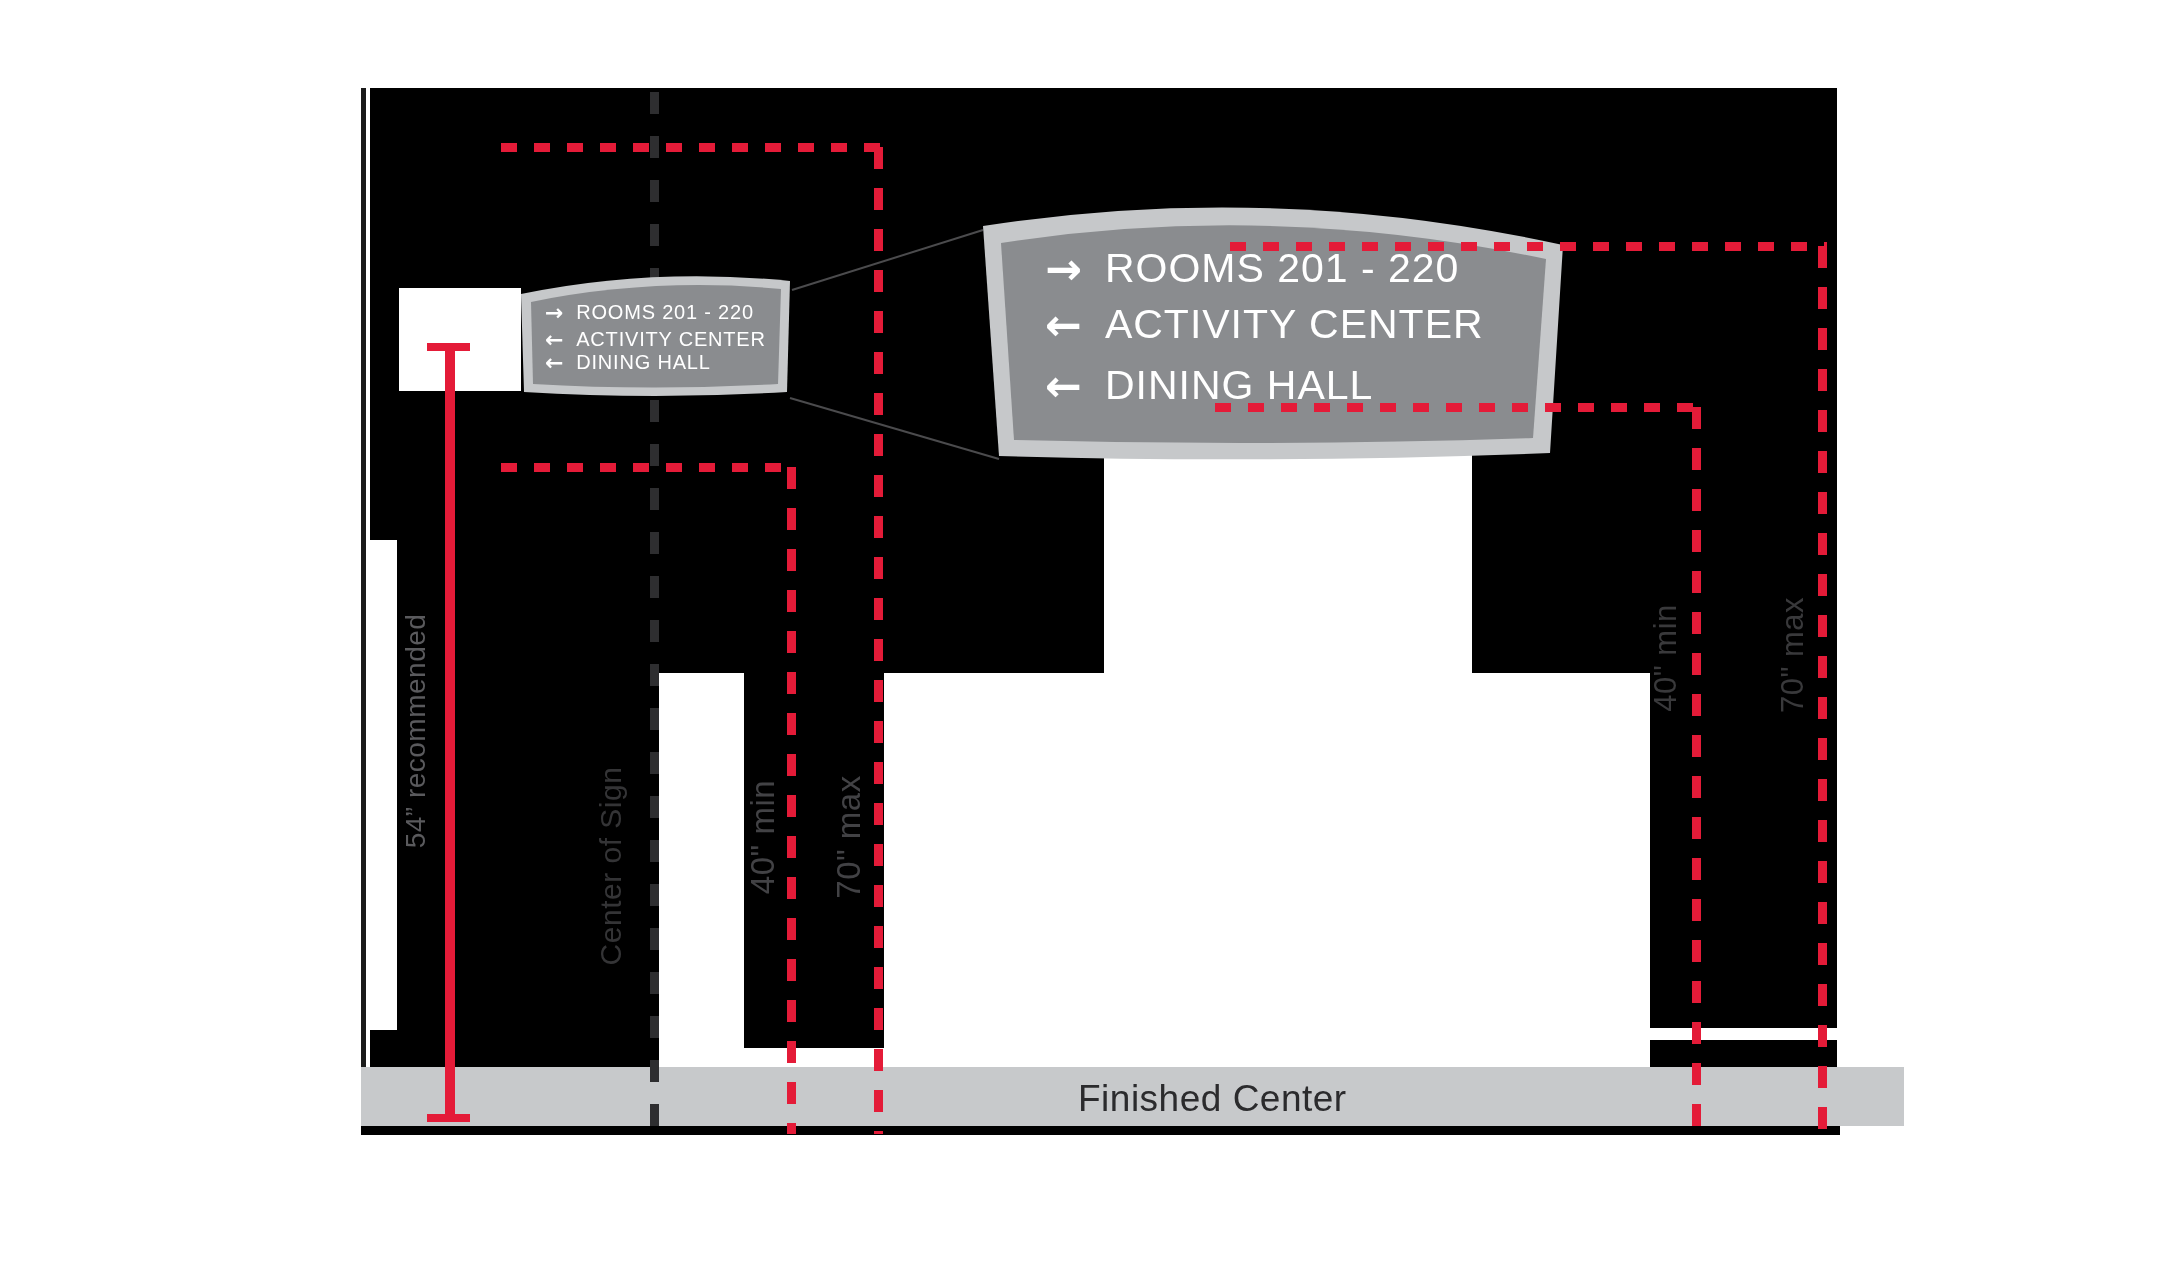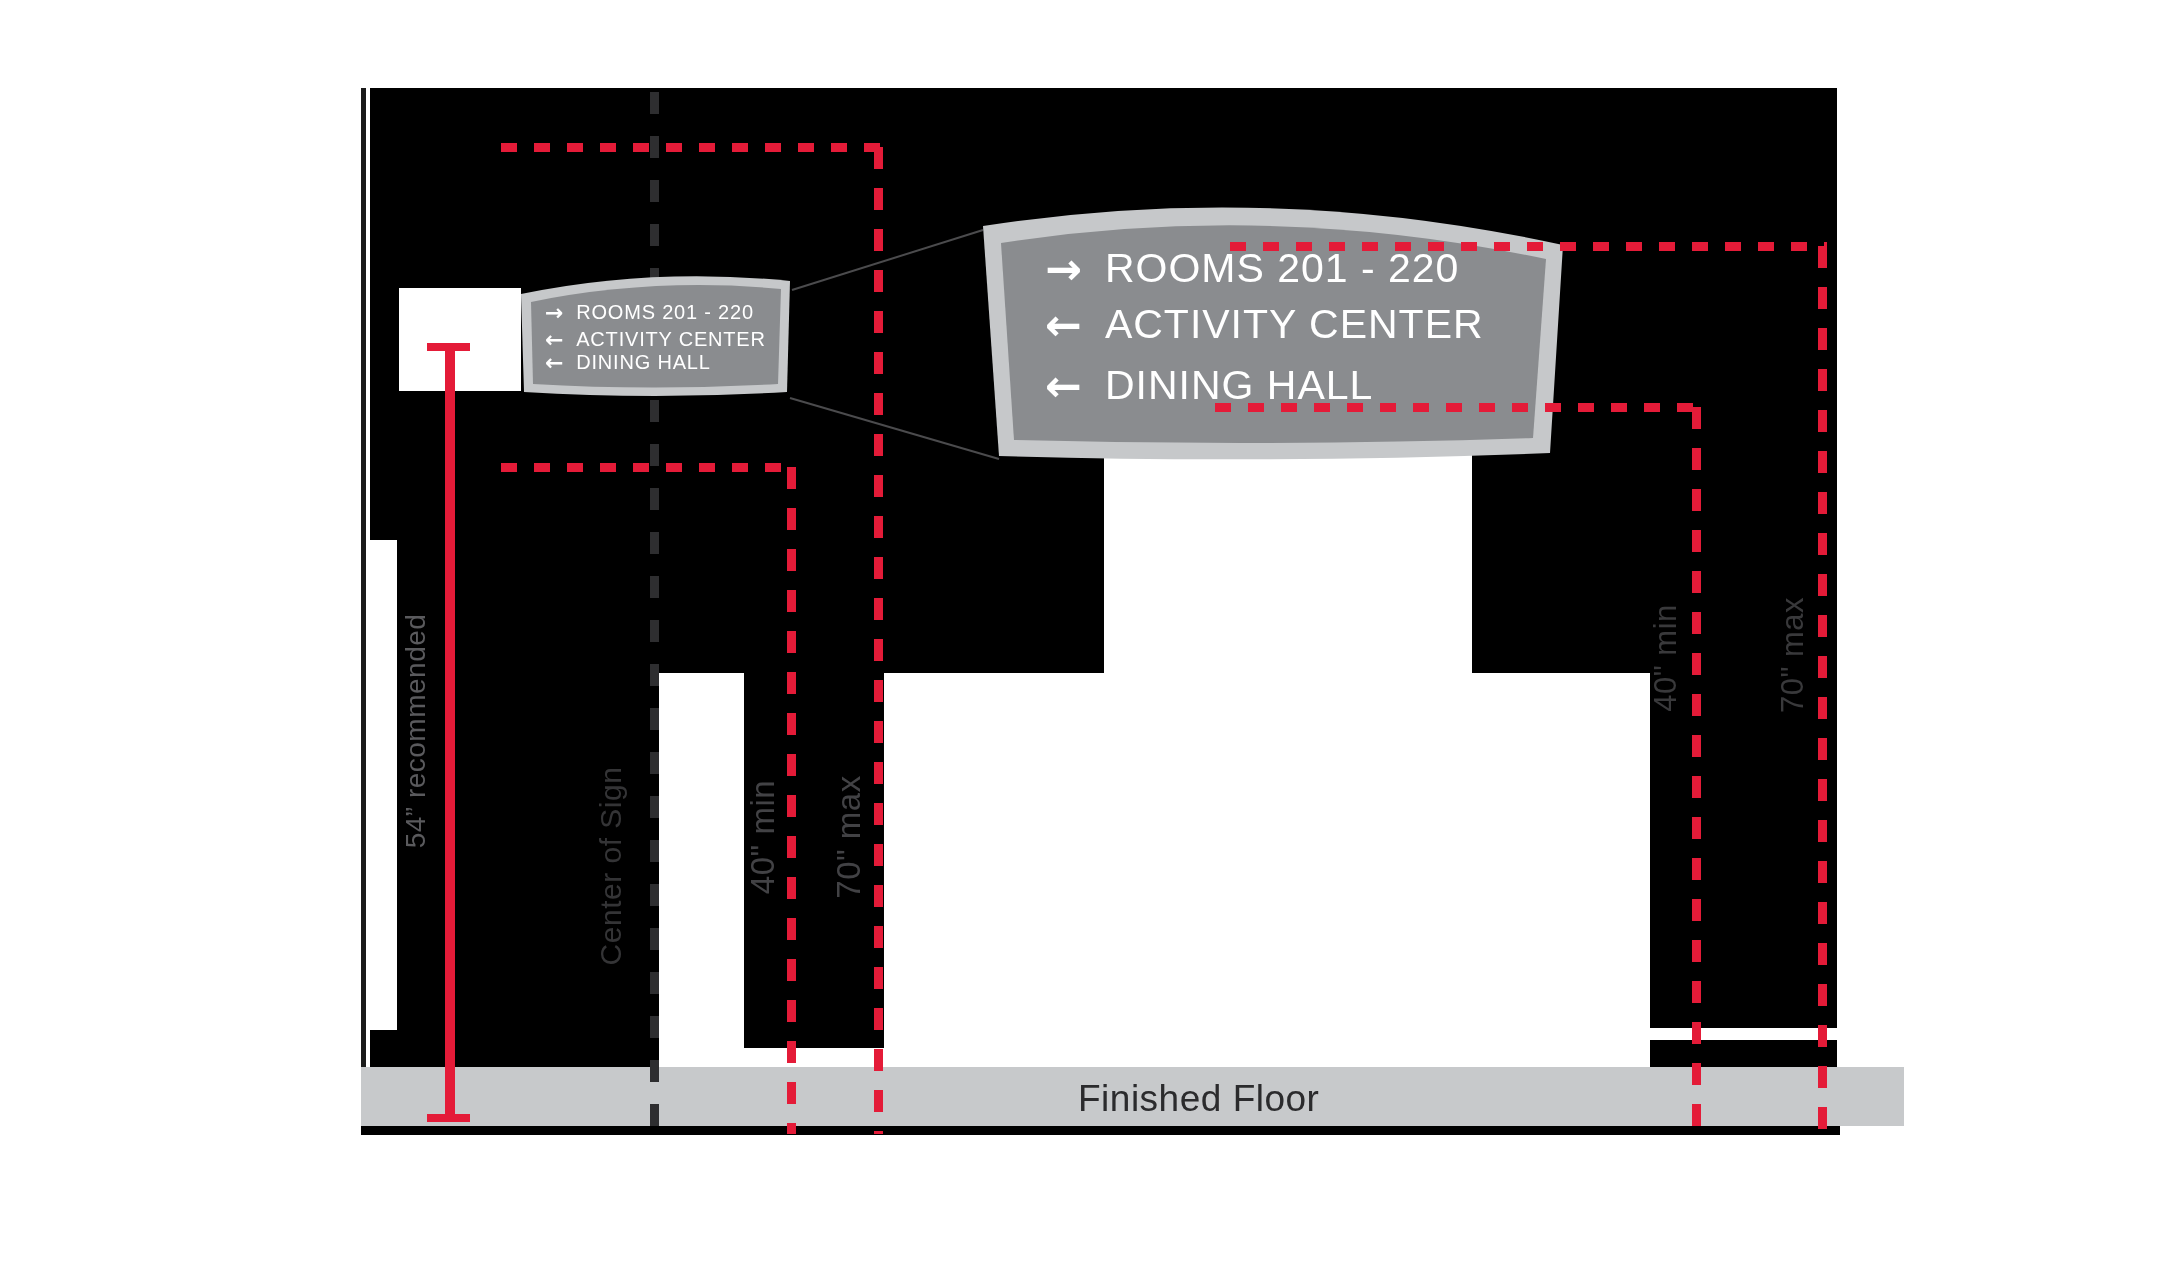--- a/index.html
+++ b/index.html
@@ -110,15 +110,15 @@
   <div class="abs solid-red" style="left:445px;top:351px;width:10px;height:763px;"></div>
   <div class="abs solid-red" style="left:427px;top:1114px;width:43px;height:8px;"></div>
 
   <div class="abs rlabel lbl-54" style="left:416px;top:731px;">54” recommended</div>
   <div class="abs rlabel lbl-center" style="left:611px;top:866px;">Center of Sign</div>
   <div class="abs rlabel lbl-minmax-l" style="left:763px;top:837px;">40" min</div>
   <div class="abs rlabel lbl-minmax-l" style="left:849px;top:837px;">70" max</div>
   <div class="abs rlabel lbl-minmax-r" style="left:1666px;top:658px;">40" min</div>
   <div class="abs rlabel lbl-minmax-r" style="left:1793px;top:655px;">70" max</div>
 
-  <div class="abs floor-label" style="left:1078px;top:1078px;">Finished Floor</div>
+  <div class="abs floor-label" style="left:1078px;top:1078px;">Finished Center</div>
 
 </div>
 
 </body></html>

